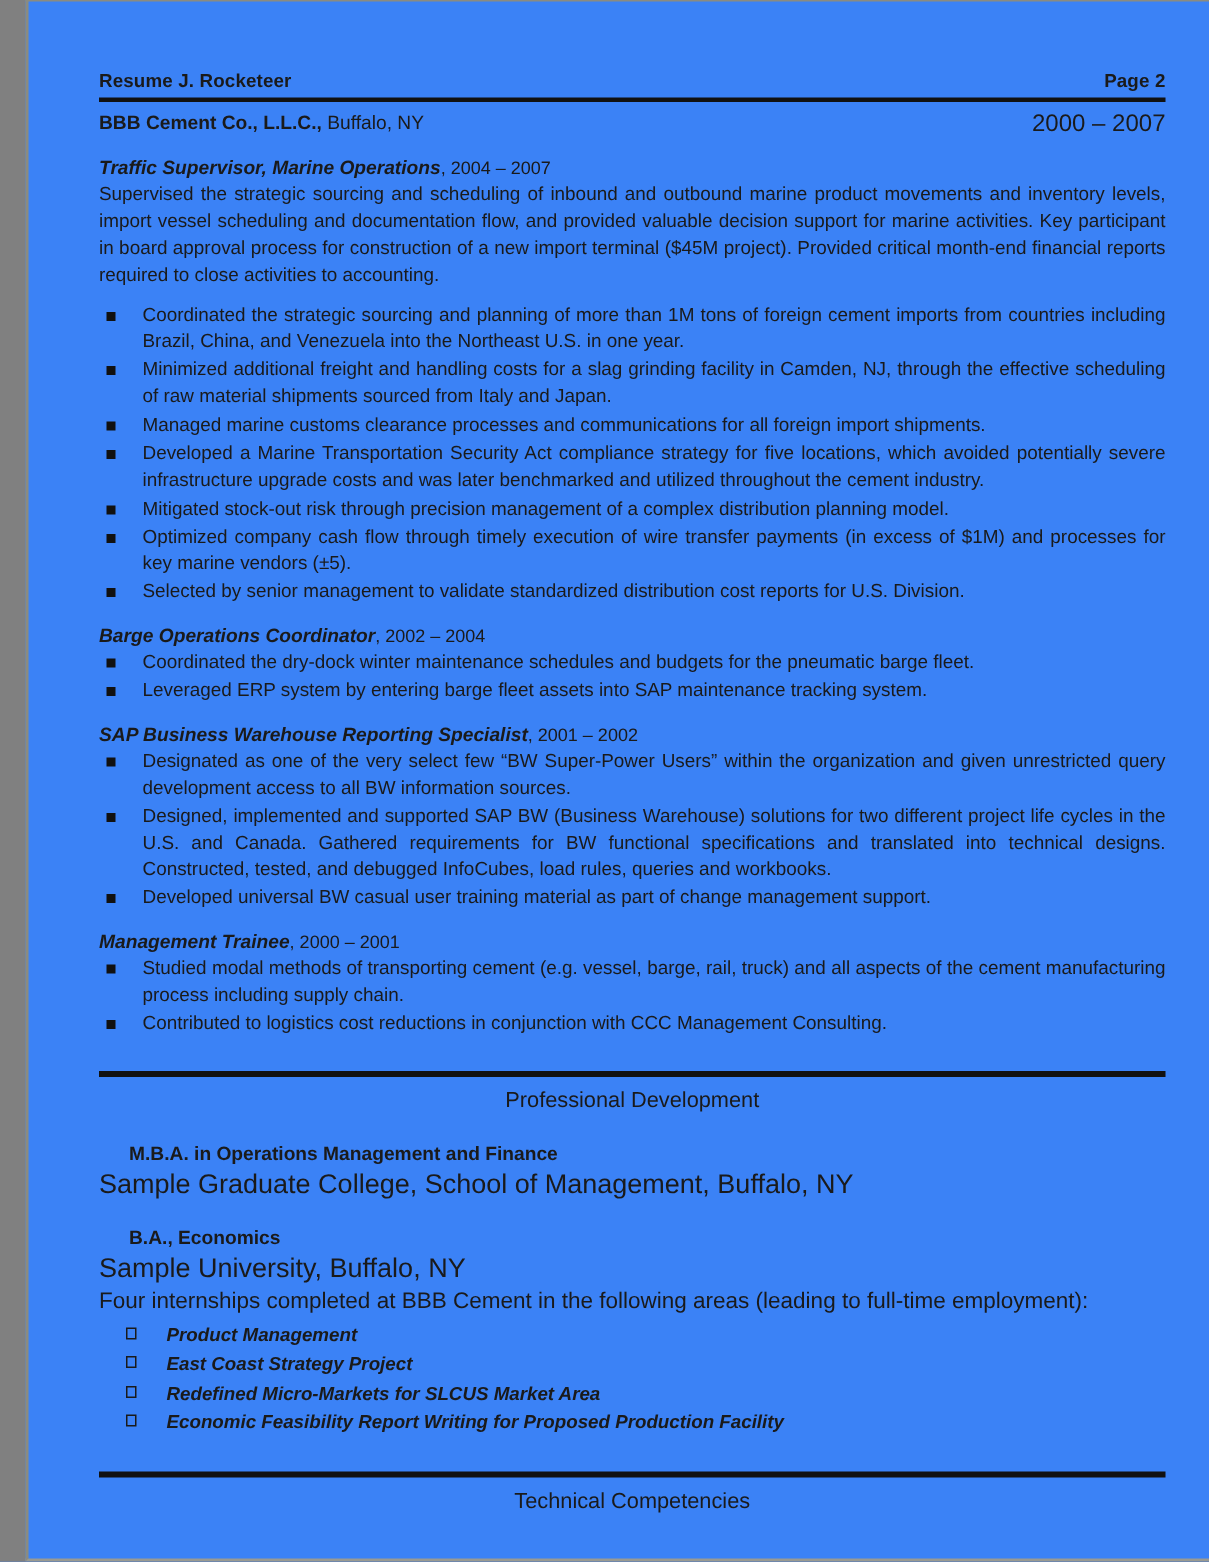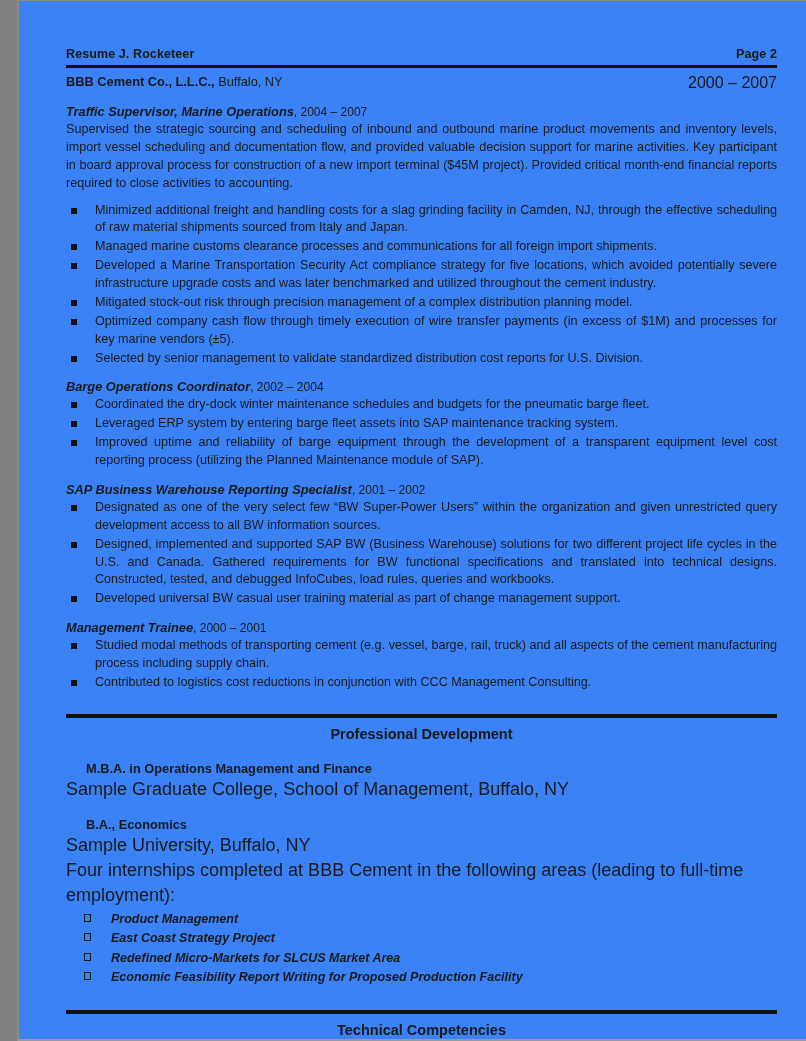--- a/index.html
+++ b/index.html
@@ -109,37 +109,37 @@
     width: 6px;
     height: 6px;
     background: #111;
   }
 
   
   .section-block { margin-top: 22px; }
   .section-title {
     text-align: center;
     font-size: 14.5px;
-    font-weight: bold;
+    font-weight: normal;
     padding: 8px 0 4px 0;
   }
 
   .edu-entry { margin-top: 14px; }
   .edu-degree {
     font-size: 12.8px;
     font-weight: bold;
     line-height: 1.35;
     padding-left: 20px;
   }
   .edu-school {
     font-size: 18px;
     line-height: 1.38;
   }
   .edu-note {
-    font-size: 18px;
+    font-size: 15px;
     line-height: 1.38;
   }
 
   ul.checkboxes {
     list-style: none;
     margin: 2px 0 0 0;
     padding: 0;
   }
   ul.checkboxes li {
     position: relative;
@@ -175,35 +175,35 @@
 
     <div class="company-row">
       <span class="company-name"><span>BBB Cement Co., L.L.C.,</span><span class="loc"> Buffalo, NY</span></span>
       <span class="company-dates">2000 – 2007</span>
     </div>
 
     <div class="job">
       <div class="job-title"><span>Traffic Supervisor, Marine Operations</span><span class="dates">, 2004 – 2007</span></div>
       <p class="job-summary">Supervised the strategic sourcing and scheduling of inbound and outbound marine product movements and inventory levels, import vessel scheduling and documentation flow, and provided valuable decision support for marine activities. Key participant in board approval process for construction of a new import terminal ($45M project). Provided critical month-end financial reports required to close activities to accounting.</p>
       <ul class="bullets">
+        <li>Coordinated the strategic sourcing and planning of more than 1M tons of foreign cement imports from countries including Brazil, China, and Venezuela into the Northeast U.S. in one year.</li>
         <li>Minimized additional freight and handling costs for a slag grinding facility in Camden, NJ, through the effective scheduling of raw material shipments sourced from Italy and Japan.</li>
         <li>Managed marine customs clearance processes and communications for all foreign import shipments.</li>
         <li>Developed a Marine Transportation Security Act compliance strategy for five locations, which avoided potentially severe infrastructure upgrade costs and was later benchmarked and utilized throughout the cement industry.</li>
         <li>Mitigated stock-out risk through precision management of a complex distribution planning model.</li>
         <li>Optimized company cash flow through timely execution of wire transfer payments (in excess of $1M) and processes for key marine vendors (±5).</li>
         <li>Selected by senior management to validate standardized distribution cost reports for U.S. Division.</li>
       </ul>
     </div>
 
     <div class="job">
       <div class="job-title"><span>Barge Operations Coordinator</span><span class="dates">, 2002 – 2004</span></div>
       <ul class="bullets tight">
         <li>Coordinated the dry-dock winter maintenance schedules and budgets for the pneumatic barge fleet.</li>
         <li>Leveraged ERP system by entering barge fleet assets into SAP maintenance tracking system.</li>
-        <li>Improved uptime and reliability of barge equipment through the development of a transparent equipment level cost reporting process (utilizing the Planned Maintenance module of SAP).</li>
       </ul>
     </div>
 
     <div class="job">
       <div class="job-title"><span>SAP Business Warehouse Reporting Specialist</span><span class="dates">, 2001 – 2002</span></div>
       <ul class="bullets tight">
         <li>Designated as one of the very select few “BW Super-Power Users” within the organization and given unrestricted query development access to all BW information sources.</li>
         <li>Designed, implemented and supported SAP BW (Business Warehouse) solutions for two different project life cycles in the U.S. and Canada. Gathered requirements for BW functional specifications and translated into technical designs. Constructed, tested, and debugged InfoCubes, load rules, queries and workbooks.</li>
         <li>Developed universal BW casual user training material as part of change management support.</li>
       </ul>

